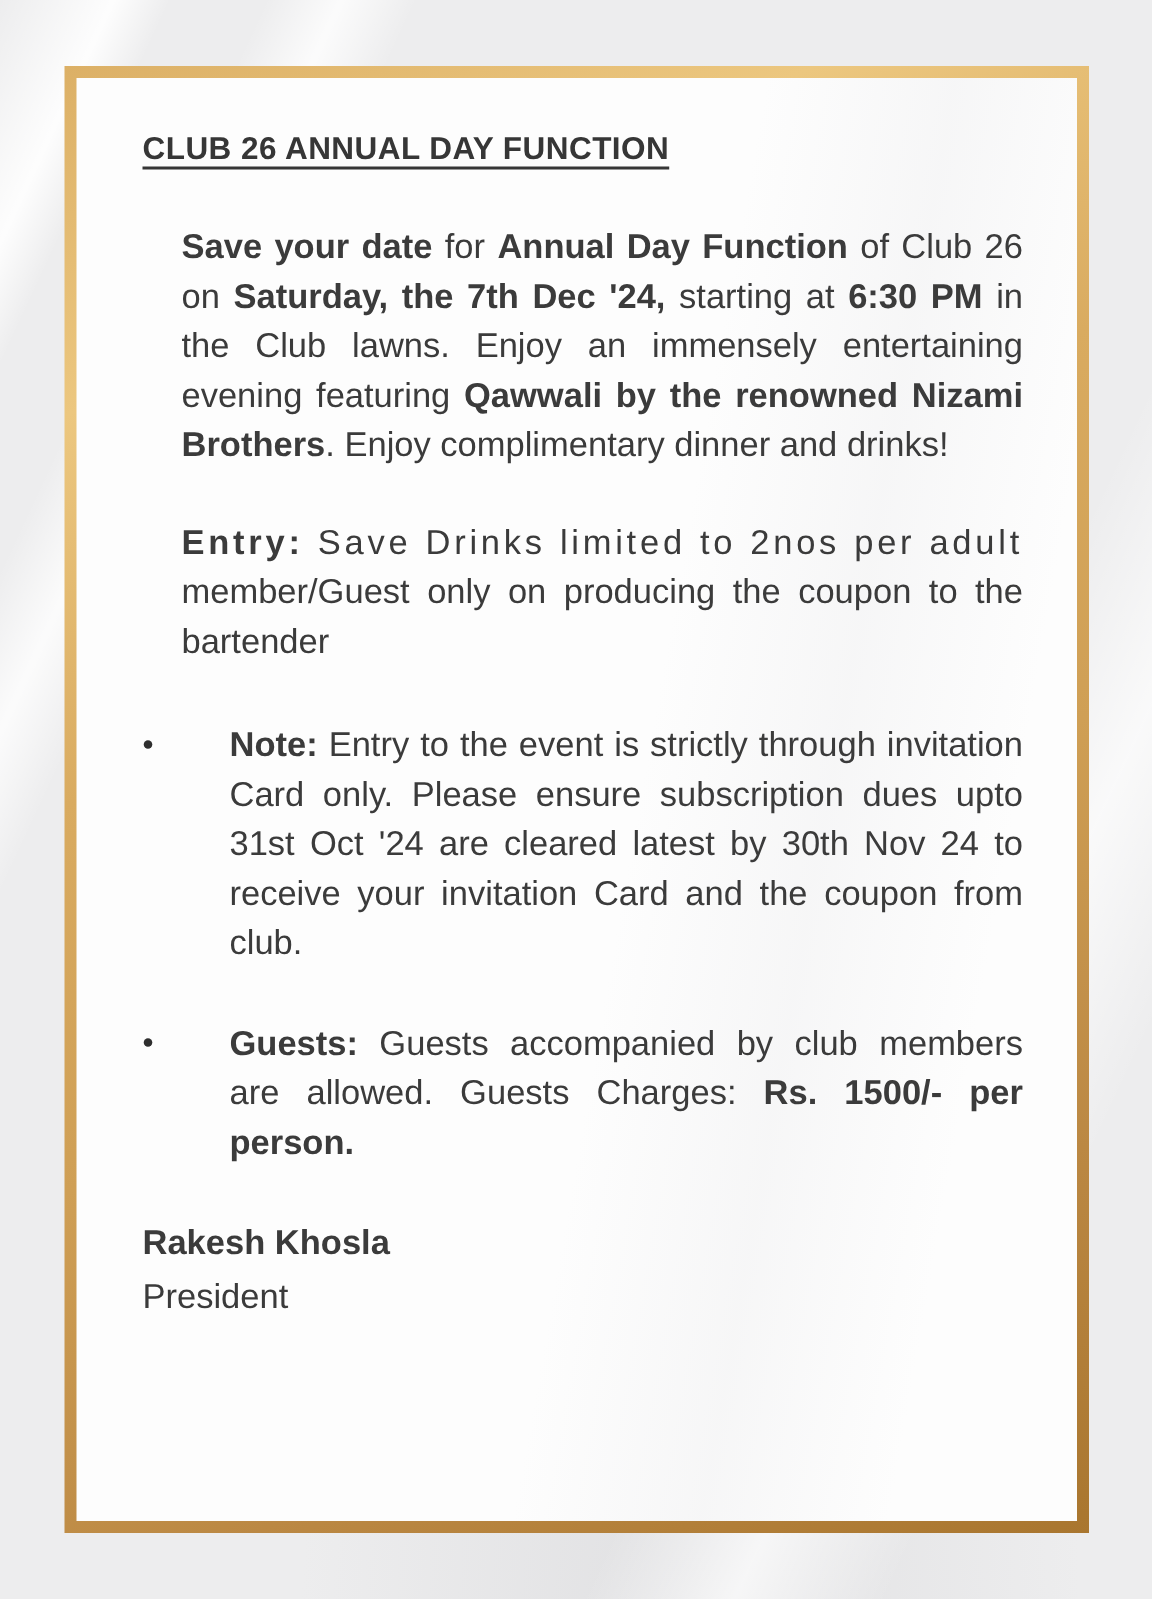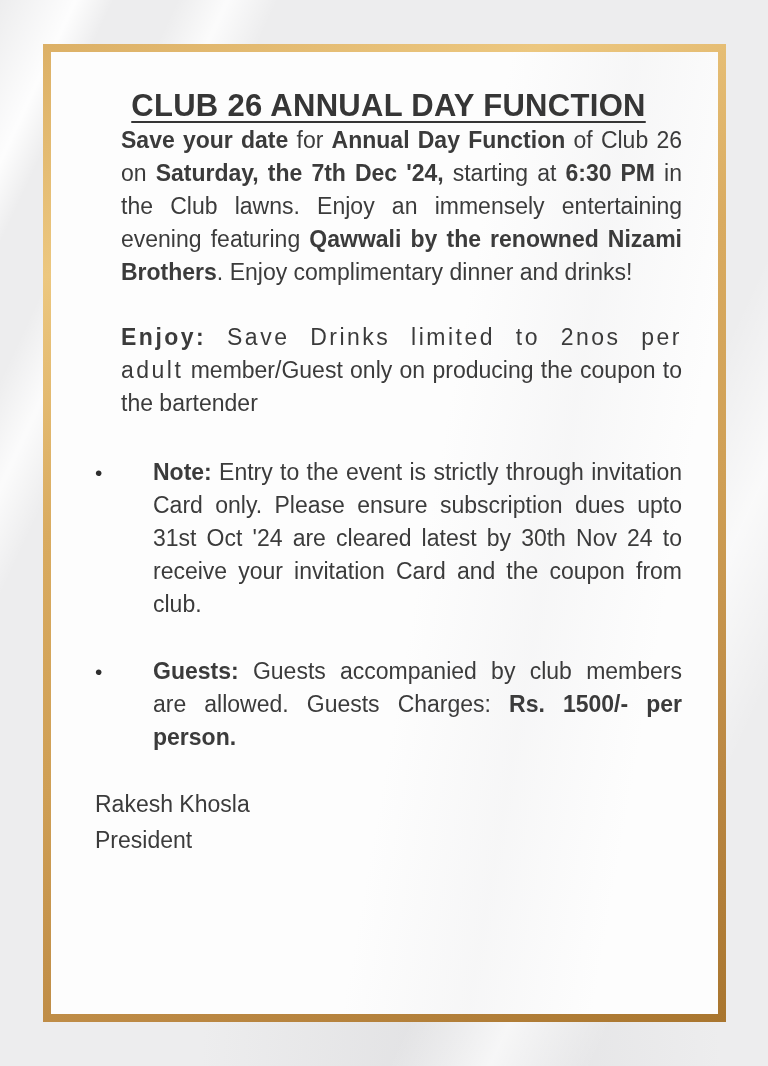--- a/index.html
+++ b/index.html
@@ -33,27 +33,27 @@
   }
   .card{
     width:100%; height:100%;
     background:
       linear-gradient(100deg, rgba(255,255,255,0) 55%, rgba(242,242,243,.6) 70%, rgba(255,255,255,0) 85%),
       var(--card-background);
     padding:36px 36px 0 44px;
     overflow:hidden;
   }
   h1{
-    font-size:31px;
+    font-size:21px;
     font-weight:bold;
-    text-align:center;
     letter-spacing:.3px;
     text-decoration:underline;
     text-underline-offset:5px;
     text-decoration-thickness:2px;
+    margin-bottom:36px;
     color:#363636;
   }
   .para{
     font-size:23px;
     line-height:33px;
     text-align:justify;
     color:var(--text);
     margin-left:26px;
   }
   .para .b{font-weight:bold;}
@@ -72,33 +72,33 @@
     color:#2e2e2e;
   }
   .bullet .para{flex:1;}
   .closing{margin-left:32px;margin-bottom:58px;}
   .sig-line{
     font-size:23px;
     line-height:33px;
     color:var(--text);
   }
   .regards{margin-bottom:44px;}
-  .sig-name{font-weight:normal;margin-bottom:3px;}
+  .sig-name{font-weight:bold;margin-bottom:3px;}
 </style>
 </head>
 <body>
 
 <div class="frame">
   <div class="card">
 
     <h1>CLUB 26 ANNUAL DAY FUNCTION</h1>
 
     <p class="para intro"><span class="b">Save your date</span><span> for </span><span class="b">Annual Day Function</span><span> of Club 26 on </span><span class="b">Saturday, the 7th Dec '24,</span><span> starting at </span><span class="b">6:30 PM</span><span> in the Club lawns. Enjoy an immensely entertaining evening featuring </span><span class="b">Qawwali by the renowned Nizami Brothers</span><span>. Enjoy complimentary dinner and drinks!</span></p>
 
-    <p class="para note"><span class="b sp">Enjoy:</span><span class="sp"> Save Drinks limited to 2nos per adult</span><span> member/Guest only on producing the coupon to the bartender</span></p>
+    <p class="para note"><span class="b sp">Entry:</span><span class="sp"> Save Drinks limited to 2nos per adult</span><span> member/Guest only on producing the coupon to the bartender</span></p>
 
     <div class="bullet">
       <span class="dot">•</span>
       <p class="para"><span class="b">Note:</span><span> Entry to the event is strictly through invitation Card only. Please ensure subscription dues upto 31st Oct '24 are cleared latest by 30th Nov 24 to receive your invitation Card and the coupon from club.</span></p>
     </div>
 
     <div class="bullet">
       <span class="dot">•</span>
       <p class="para"><span class="b">Guests:</span><span> Guests accompanied by club members are allowed. Guests Charges: </span><span class="b">Rs. 1500/- per person.</span></p>
     </div>

